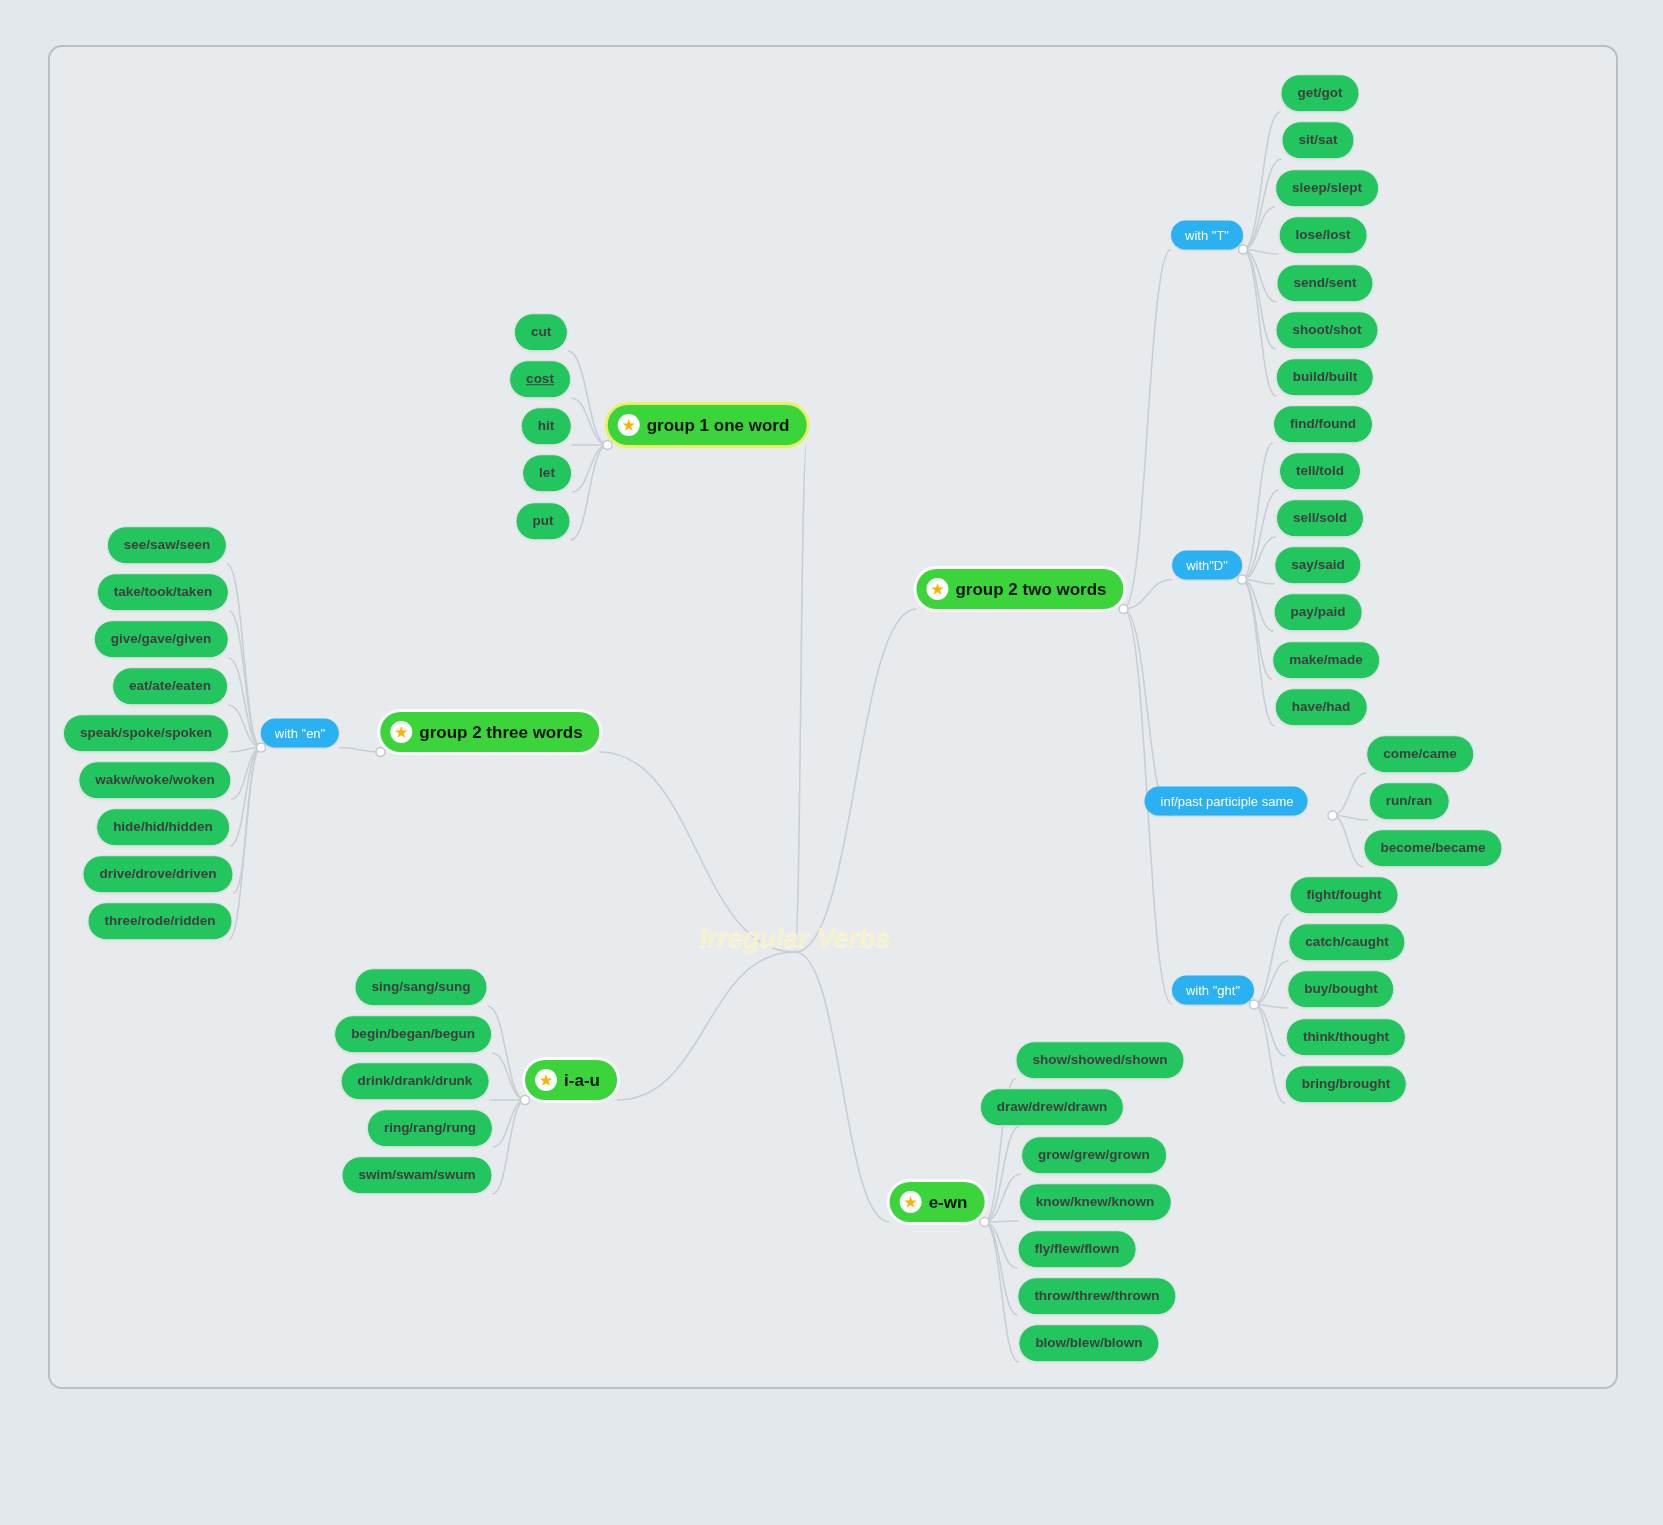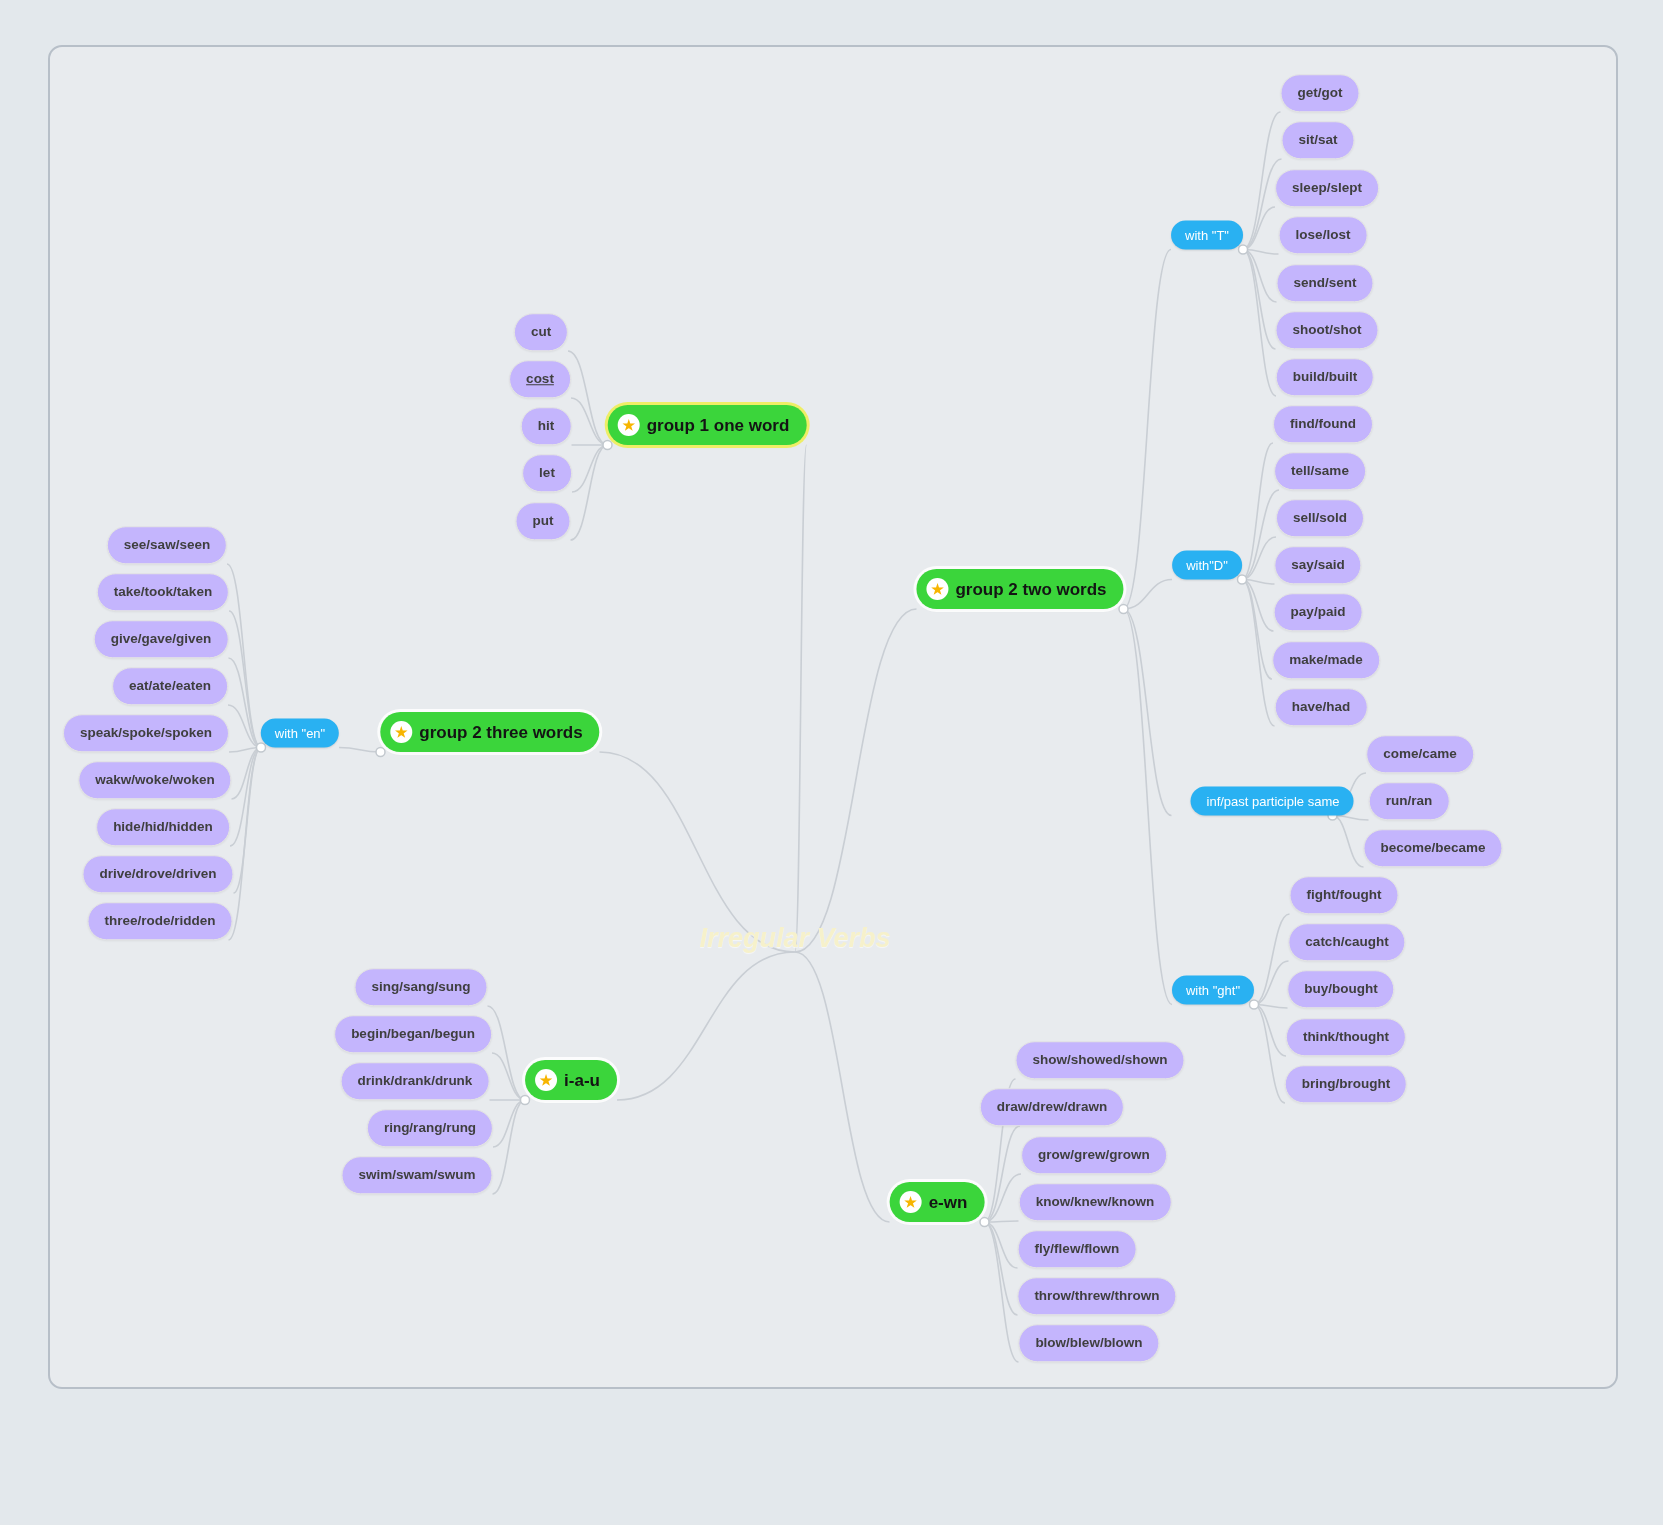--- a/index.html
+++ b/index.html
@@ -45,21 +45,21 @@
     position: absolute;
     transform: translate(-50%, -50%);
     white-space: nowrap;
     display: flex;
     align-items: center;
     line-height: 1;
     user-select: none;
     cursor: default;
   }
   .node.leaf {
-    background: #c4b5fd;
+    background: #22c55e;
     border: 1px solid var(--c-leaf_border, #e4e4e4);
     border-radius: 19px;
     padding: 11px 16px;
     font-size: 13.5px;
     font-weight: bold;
     color: var(--c-text, #3f3f3f);
     box-shadow: 0 1px 2px rgba(0,0,0,0.06);
   }
   .node.group {
     background: var(--c-green, #3bd53b);
@@ -205,21 +205,21 @@
       <div class="node group" style="left: 937px; top: 1202px;">
         <span class="star">★</span>
         <span>e-wn</span>
       </div>
       <div class="node sub" style="left: 1207px; top: 235px;">
         <span>with "T"</span>
       </div>
       <div class="node sub" style="left: 1207px; top: 565px;">
         <span>with"D"</span>
       </div>
-      <div class="node sub" style="left: 1272px; top: 801px; padding-left: 16px;">
+      <div class="node sub" style="left: 1226px; top: 801px; padding-left: 16px;">
         <span>inf/past participle same</span>
       </div>
       <div class="node sub" style="left: 1213px; top: 990px;">
         <span>with "ght"</span>
       </div>
       <div class="node sub" style="left: 300px; top: 733px;">
         <span>with "en"</span>
       </div>
       <div class="node leaf" style="left: 541px; top: 332px;">
         <span>cut</span>
@@ -254,21 +254,21 @@
       <div class="node leaf" style="left: 1327px; top: 330px;">
         <span>shoot/shot</span>
       </div>
       <div class="node leaf" style="left: 1325px; top: 377px;">
         <span>build/built</span>
       </div>
       <div class="node leaf" style="left: 1323px; top: 424px;">
         <span>find/found</span>
       </div>
       <div class="node leaf" style="left: 1320px; top: 471px;">
-        <span>tell/same</span>
+        <span>tell/told</span>
       </div>
       <div class="node leaf" style="left: 1320px; top: 518px;">
         <span>sell/sold</span>
       </div>
       <div class="node leaf" style="left: 1318px; top: 565px;">
         <span>say/said</span>
       </div>
       <div class="node leaf" style="left: 1318px; top: 612px;">
         <span>pay/paid</span>
       </div>

